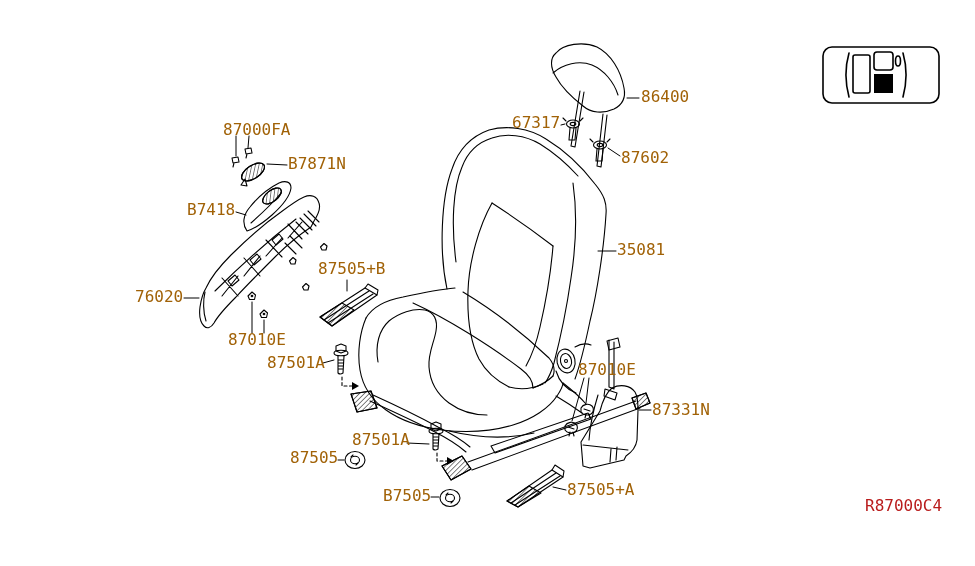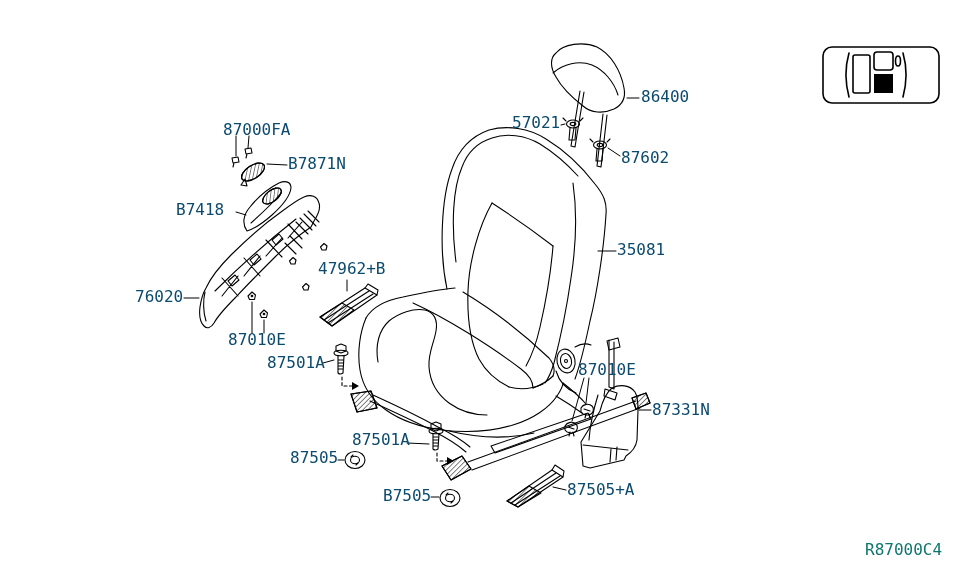--- a/index.html
+++ b/index.html
@@ -1,22 +1,22 @@
 <!DOCTYPE html>
 <html><head>
 <meta charset="utf-8">
 <style>
   html,body{margin:0;padding:0;background:#ffffff;}
   #stage{position:relative;width:975px;height:566px;background:#ffffff;overflow:hidden;
          font-family:"DejaVu Sans Mono","Liberation Mono",monospace;}
   #lineart{position:absolute;left:0;top:0;}
   .part-label{position:absolute;font:16px/16px "DejaVu Sans Mono","Liberation Mono",monospace;
-              color:#0c4a6e;white-space:nowrap;letter-spacing:0;}
+              color:#a16207;white-space:nowrap;letter-spacing:0;}
   .code-label{position:absolute;font:16px/16px "DejaVu Sans Mono","Liberation Mono",monospace;
-              color:#0f766e;white-space:nowrap;margin-top:44px;}
+              color:#b91c1c;white-space:nowrap;}
   svg *{vector-effect:non-scaling-stroke;}
 </style>
 </head>
 <body>
 
 <div id="stage">
 
   <svg id="lineart" width="975" height="566" viewBox="0 0 975 566" fill="none" stroke="#000" stroke-width="1.1" stroke-linecap="round" stroke-linejoin="round">
 
     <defs>
@@ -235,30 +235,30 @@
       <rect x="853" y="55" width="17" height="38" rx="2"></rect>
       <rect x="874" y="52" width="19" height="18" rx="3"></rect>
       <rect x="874" y="74" width="19" height="19" fill="#000" stroke="none"></rect>
       <ellipse cx="898" cy="61" rx="2.5" ry="5"></ellipse>
       <path d="M903,53 C907,67 907,82 903,97"></path>
     </g>
   </svg>
 
   <span class="part-label" style="left:223px;top:122px">87000FA</span>
   <span class="part-label" style="left:288px;top:156px">B7871N</span>
-  <span class="part-label" style="left:176px;top:202px">B7418</span>
+  <span class="part-label" style="left:187px;top:202px">B7418</span>
   <span class="part-label" style="left:135px;top:289px">76020</span>
-  <span class="part-label" style="left:318px;top:261px">47962+B</span>
+  <span class="part-label" style="left:318px;top:261px">87505+B</span>
   <span class="part-label" style="left:228px;top:332px">87010E</span>
   <span class="part-label" style="left:267px;top:355px">87501A</span>
   <span class="part-label" style="left:352px;top:432px">87501A</span>
   <span class="part-label" style="left:290px;top:450px">87505</span>
   <span class="part-label" style="left:383px;top:488px">B7505</span>
   <span class="part-label" style="left:641px;top:89px">86400</span>
-  <span class="part-label" style="left:512px;top:115px">57021</span>
+  <span class="part-label" style="left:512px;top:115px">67317</span>
   <span class="part-label" style="left:621px;top:150px">87602</span>
   <span class="part-label" style="left:617px;top:242px">35081</span>
   <span class="part-label" style="left:578px;top:362px">87010E</span>
   <span class="part-label" style="left:652px;top:402px">87331N</span>
   <span class="part-label" style="left:567px;top:482px">87505+A</span>
 
   <span class="code-label" style="left:865px;top:498px">R87000C4</span>
 </div>
 
 </body></html>

